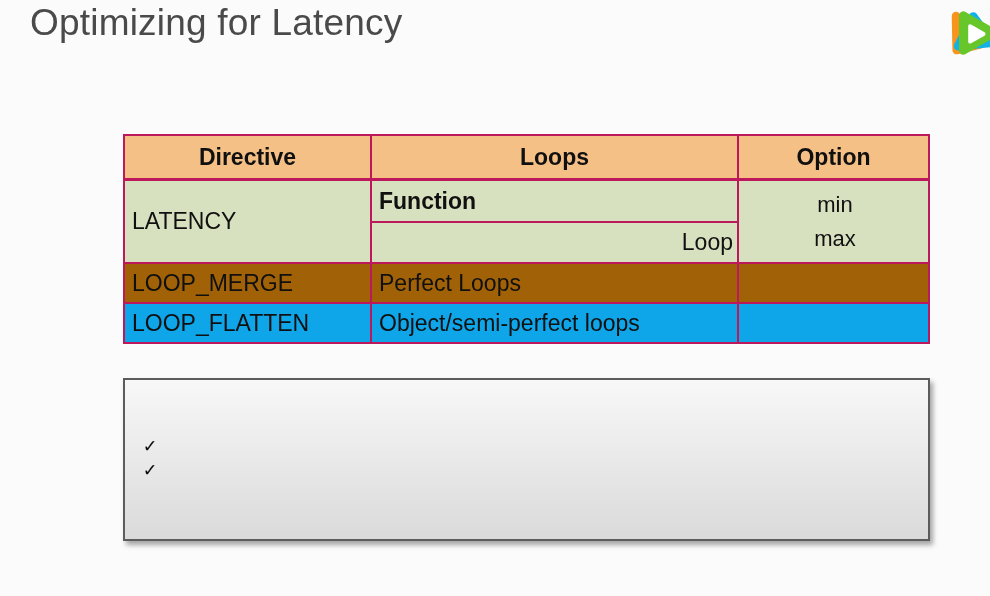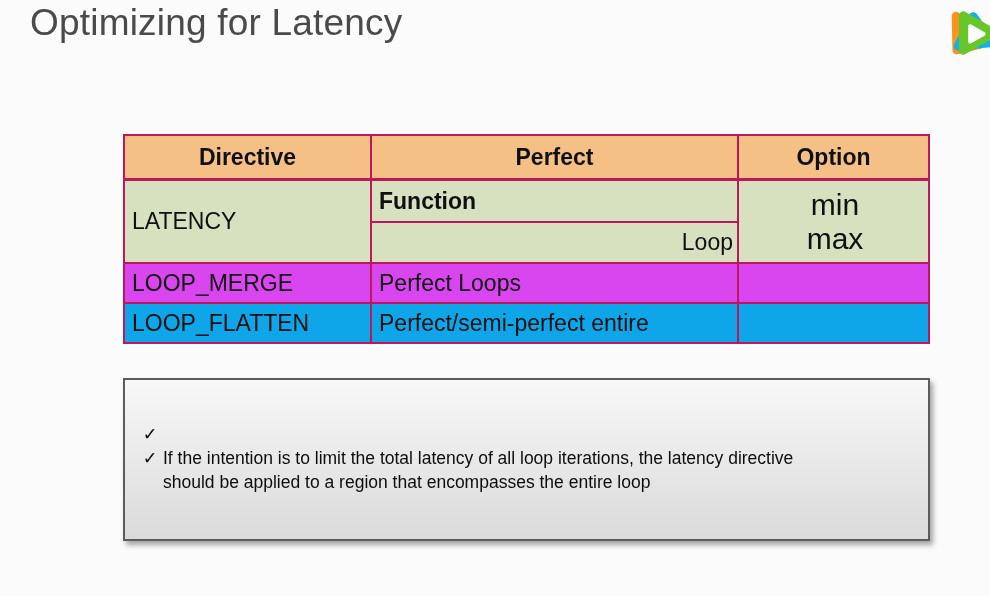--- a/index.html
+++ b/index.html
@@ -55,32 +55,32 @@
     height: 42px;
     padding: 0;
     border-bottom-width: 3px;
   }
   tr.row-function td { height: 40px; }
   tr.row-loop td     { height: 39px; text-align: right; }
   tr.row-merge td    { height: 38px; }
   tr.row-flatten td  { height: 38px; }
 
   td.bg-green  { background: #d8e1bf; }
-  td.bg-purple { background: #d946ef; margin-left: 19px; }
+  td.bg-purple { background: #a16207; margin-left: 19px; }
   td.bg-blue   { background: #0ea5e9; }
 
   td.subrow-top { border-bottom: 1px solid #55603f; font-weight: bold; }
   td.row-sep    { border-bottom-width: 3px; }
 
   td.option-cell {
     text-align: center;
     padding: 0;
     vertical-align: middle;
   }
-  .option-line { font-size: 30px; line-height: 34px; }
+  .option-line { font-size: 22px; line-height: 34px; }
 
   
   .note-box {
     position: absolute;
     left: 123px;
     top: 378px;
     width: 807px;
     height: 163px;
     box-sizing: border-box;
     border: 2px solid #5c5c5c;
@@ -120,51 +120,49 @@
 
   <table class="directives">
     <colgroup>
       <col style="width:247px">
       <col style="width:367px">
       <col style="width:191px">
     </colgroup>
     <tbody>
         <tr>
       <th>Directive</th>
-      <th>Perfect</th>
+      <th>Loops</th>
       <th>Option</th>
     </tr>
     <tr class="row-function">
       <td class="bg-green row-sep" rowspan="2">LATENCY</td>
       <td class="bg-green subrow-top">Function</td>
       <td class="bg-green option-cell row-sep" rowspan="2">
         <div class="option-line">min</div>
         <div class="option-line">max</div>
       </td>
     </tr>
     <tr class="row-loop">
       <td class="bg-green row-sep">Loop</td>
     </tr>
     <tr class="row-merge">
       <td class="bg-purple row-sep">LOOP_MERGE</td>
       <td class="bg-purple row-sep">Perfect Loops</td>
       <td class="bg-purple row-sep"></td>
     </tr>
     <tr class="row-flatten">
       <td class="bg-blue">LOOP_FLATTEN</td>
-      <td class="bg-blue">Perfect/semi-perfect entire</td>
+      <td class="bg-blue">Object/semi-perfect loops</td>
       <td class="bg-blue"></td>
     </tr>
   </tbody>
     </table>
 
   <div class="note-box">
     <div class="note-item">
       <span class="note-marker">✓</span>
     </div>
     <div class="note-item">
       <span class="note-marker">✓</span>
-      <span class="note-text">If the intention is to limit the total latency of all loop iterations, the latency directive
-should be applied to a region that encompasses the entire loop</span>
     </div>
   </div>
 
 </div>
 
 </body></html>

